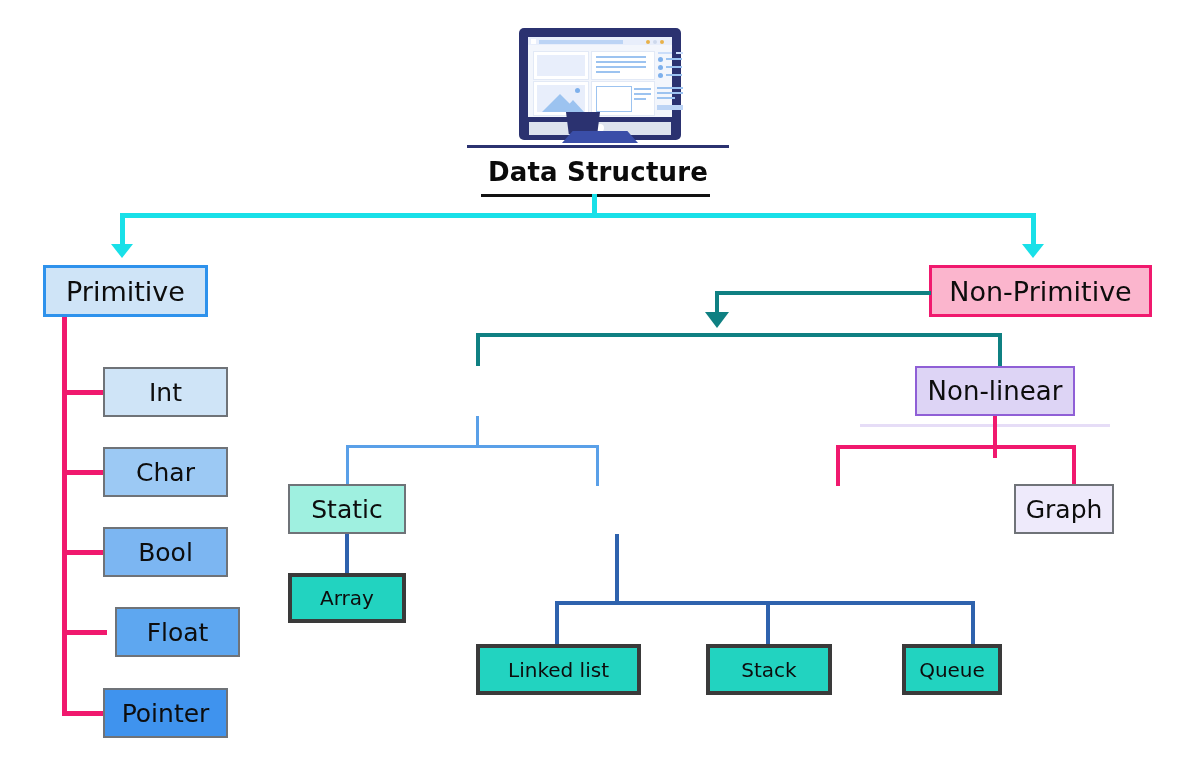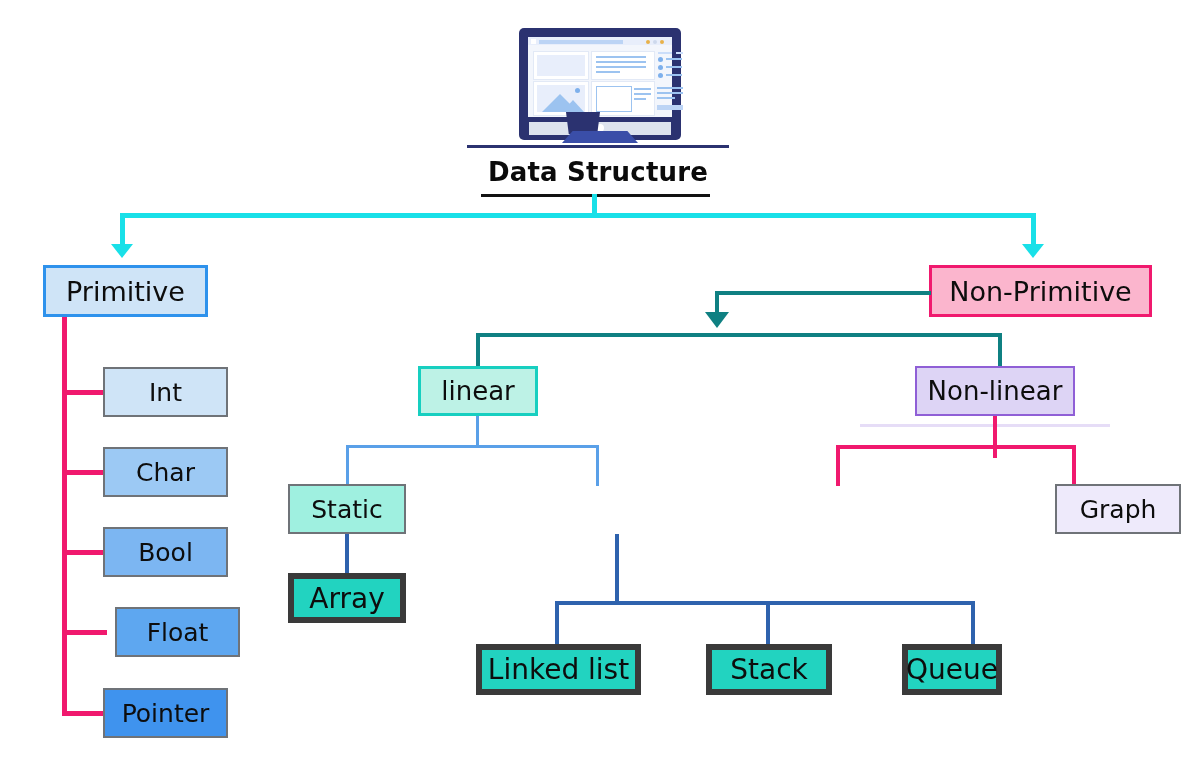--- a/index.html
+++ b/index.html
@@ -45,21 +45,21 @@
   .arrow-teal{position:absolute;width:0;height:0;border-left:12px solid transparent;border-right:12px solid transparent;border-top:16px solid #0f8082;}
 
   
   .node{position:absolute;box-sizing:border-box;display:flex;align-items:center;justify-content:center;
     font-family:"DejaVu Sans",sans-serif;color:#0d0d0d;white-space:nowrap;}
   .n-primitive{background:#cfe4f7;border:3px solid #2e92ec;font-size:27px;}
   .n-nonprimitive{background:#fbb5cd;border:3px solid #f0196e;font-size:27px;}
   .n-linear{background:#bdf2e6;border:3px solid #17cfc0;font-size:26px;}
   .n-nonlinear{background:#ddd4f5;border:2.5px solid #8f5fd6;font-size:26px;}
   .n-grey{border:2px solid #6f7378;font-size:25px;}
-  .n-grey-sm{border:6px solid #c2410c;font-size:28px;}
+  .n-grey-sm{border:4px solid #c2410c;font-size:20px;}
 </style>
 </head>
 <body>
 
 <div id="stage">
 
   <div class="monitor">
     <div class="mon-frame"></div>
     <div class="mon-screen">
       <div class="mon-titlebar">
@@ -160,42 +160,39 @@
     <span>Non-Primitive</span>
   </div>
 
   <div class="seg-teal" style="left:715px;top:291px;width:216px;height:4px;"></div>
   <div class="seg-teal" style="left:715px;top:291px;width:4px;height:25px;"></div>
   <div class="arrow-teal" style="left:705px;top:312px;"></div>
   <div class="seg-teal" style="left:476px;top:333px;width:526px;height:4px;"></div>
   <div class="seg-teal" style="left:476px;top:333px;width:4px;height:33px;"></div>
   <div class="seg-teal" style="left:998px;top:333px;width:4px;height:33px;"></div>
 
-  <div class="node n-linear" style="left:418px;top:366px;width:120px;height:50px;">
-    <span>linear</span>
-  </div>
   <div class="node n-nonlinear" style="left:915px;top:366px;width:160px;height:50px;">
     <span>Non-linear</span>
   </div>
 
   <div class="seg-blue" style="left:476px;top:416px;width:3px;height:30px;"></div>
   <div class="seg-blue" style="left:346px;top:445px;width:253px;height:3px;"></div>
   <div class="seg-blue" style="left:346px;top:445px;width:3px;height:41px;"></div>
   <div class="seg-blue" style="left:596px;top:445px;width:3px;height:41px;"></div>
 
   <div class="seg-lav" style="left:860px;top:424px;width:250px;height:3px;"></div>
   <div class="seg-pink" style="left:993px;top:416px;width:4px;height:42px;"></div>
   <div class="seg-pink" style="left:836px;top:445px;width:240px;height:4px;"></div>
   <div class="seg-pink" style="left:836px;top:445px;width:4px;height:41px;"></div>
   <div class="seg-pink" style="left:1072px;top:445px;width:4px;height:41px;"></div>
 
   <div class="node n-grey" style="left:288px;top:484px;width:118px;height:50px;background:#9ff0e0;">
     <span>Static</span>
   </div>
-  <div class="node n-grey" style="left:1055px;top:484px;width:126px;height:50px;background:#eeeafb;">
+  <div class="node n-grey" style="left:1014px;top:484px;width:100px;height:50px;background:#eeeafb;">
     <span>Graph</span>
   </div>
 
   <div class="seg-dblue" style="left:345px;top:534px;width:4px;height:40px;"></div>
 
   <div class="seg-dblue" style="left:615px;top:534px;width:4px;height:70px;"></div>
   <div class="seg-dblue" style="left:555px;top:601px;width:420px;height:4px;"></div>
   <div class="seg-dblue" style="left:555px;top:601px;width:4px;height:44px;"></div>
   <div class="seg-dblue" style="left:766px;top:601px;width:4px;height:44px;"></div>
   <div class="seg-dblue" style="left:971px;top:601px;width:4px;height:44px;"></div>

